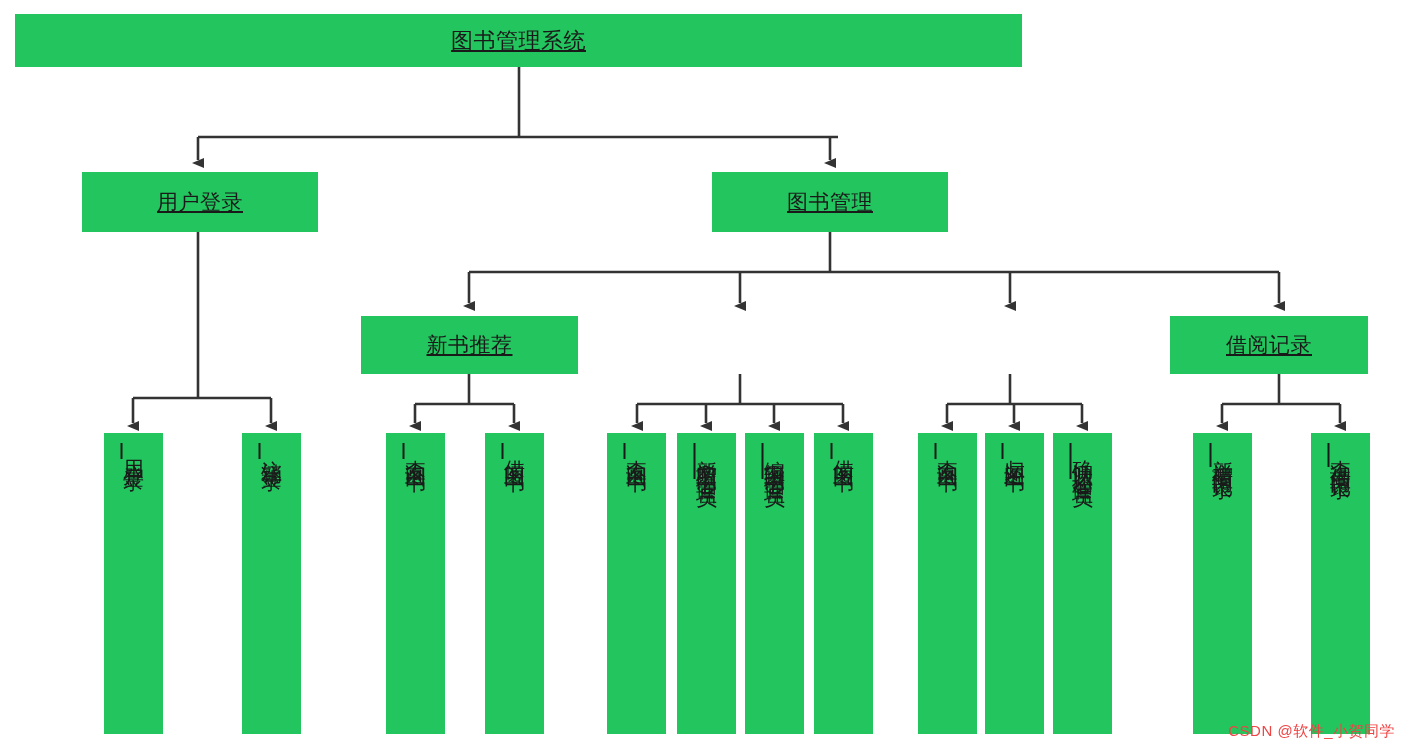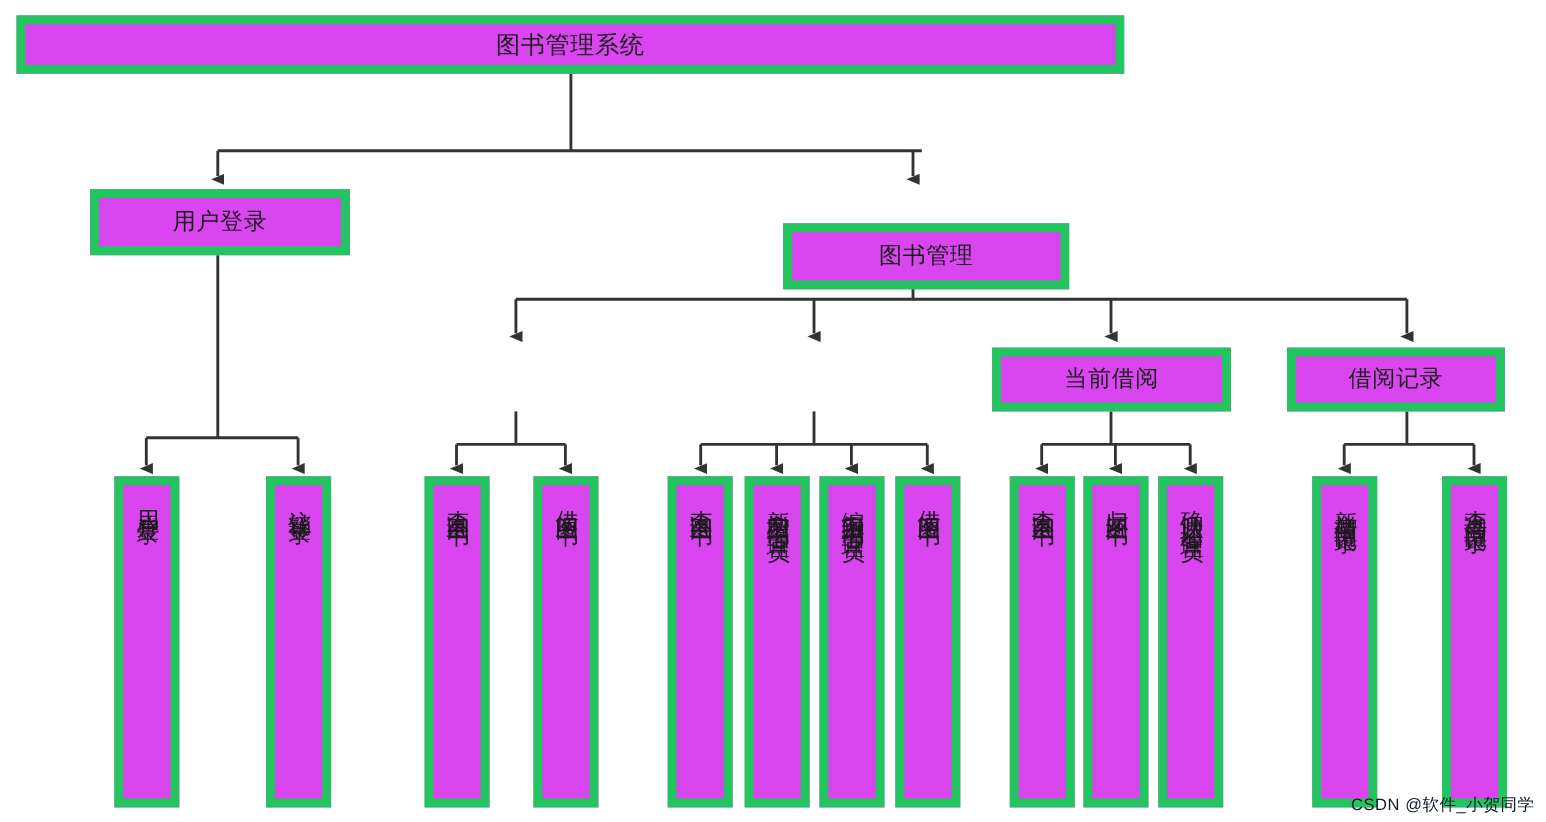--- a/index.html
+++ b/index.html
@@ -20,27 +20,28 @@
   #edges {
     position: absolute;
     left: 0;
     top: 0;
     width: 1405px;
     height: 747px;
   }
   .node {
     position: absolute;
     box-sizing: border-box;
-    background: #d946ef;
-    border: 8px solid #22c55e;
+    background: #22c55e;
+    border: 4px solid #22c55e;
     display: flex;
     align-items: center;
     justify-content: center;
     color: #1a1a1a;
     z-index: 2;
+    text-decoration: underline;
   }
   .node .label {
     display: block;
     text-align: center;
     line-height: 1.18;
     letter-spacing: 0.5px;
   }
   
   .node.horiz .label {
     font-size: 21px;
@@ -60,21 +61,21 @@
     font-size: 21px;
     line-height: 1.05;
     letter-spacing: 4px;
     white-space: nowrap;
   }
   .watermark {
     position: absolute;
     right: 10px;
     bottom: 6px;
     font-size: 15px;
-    color: #0f172a;
+    color: #ef4444;
     z-index: 5;
     white-space: nowrap;
     letter-spacing: 0.5px;
   }
 </style>
 </head>
 <body>
 
 <div id="canvas">
 
@@ -128,26 +129,26 @@
     </g>
   </svg>
 
   <div class="node horiz root" style="left:15px; top:14px; width:1007px; height:53px;">
     <span class="label">图书管理系统</span>
   </div>
 
   <div class="node horiz" style="left:82px; top:172px; width:236px; height:60px;">
     <span class="label">用户登录</span>
   </div>
-  <div class="node horiz" style="left:712px; top:172px; width:260px; height:60px;margin-top:31px;">
+  <div class="node horiz" style="left:712px; top:172px; width:236px; height:60px;">
     <span class="label">图书管理</span>
   </div>
 
-  <div class="node horiz" style="left:902px; top:316px; width:217px; height:58px;">
-    <span class="label">当前借阅</span>
+  <div class="node horiz" style="left:361px; top:316px; width:217px; height:58px;">
+    <span class="label">新书推荐</span>
   </div>
   <div class="node horiz" style="left:1170px; top:316px; width:198px; height:58px;">
     <span class="label">借阅记录</span>
   </div>
 
   <div class="node vert" style="left:104px; top:433px; width:59px; height:301px;">
     <span class="label">用户登录</span>
   </div>
   <div class="node vert" style="left:242px; top:433px; width:59px; height:301px;">
     <span class="label">注销登录</span>

